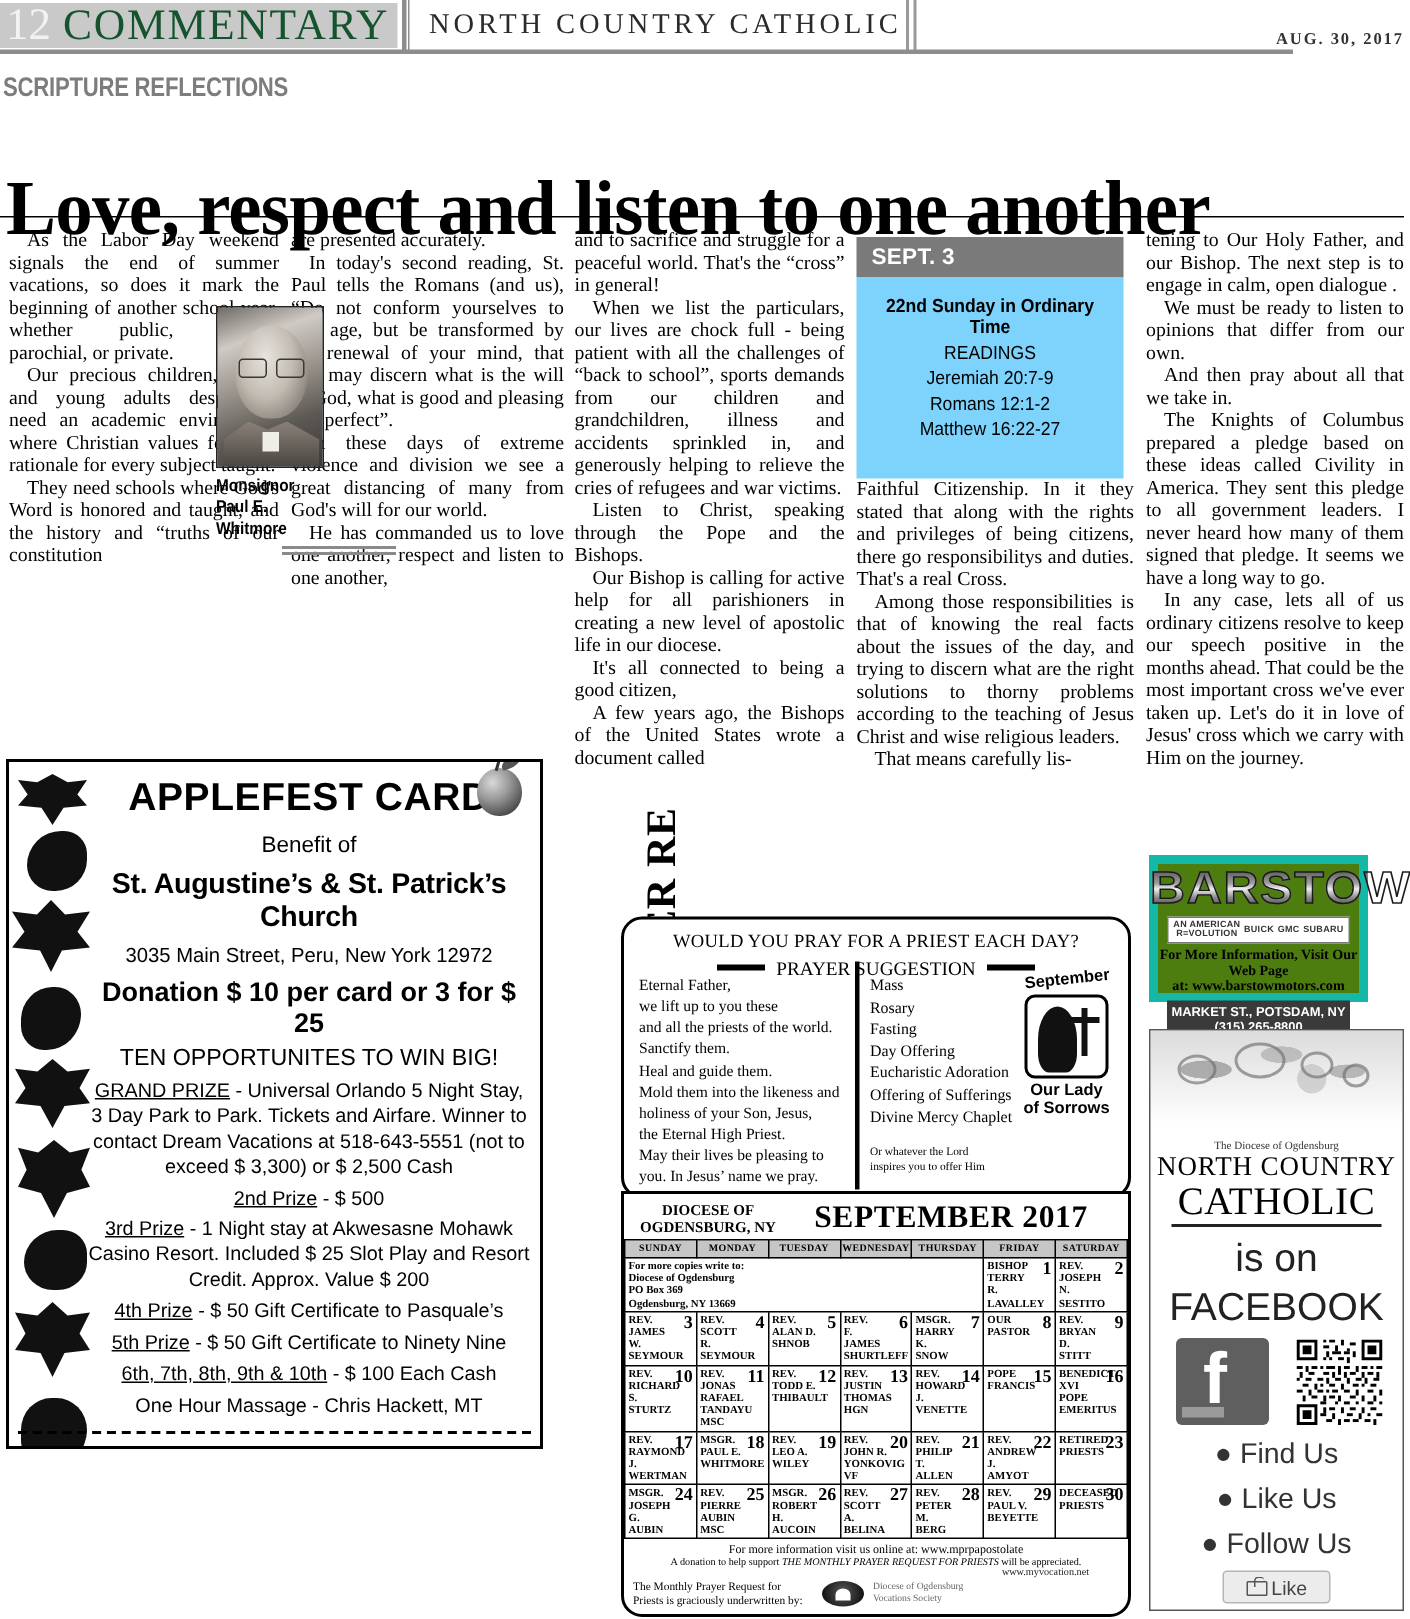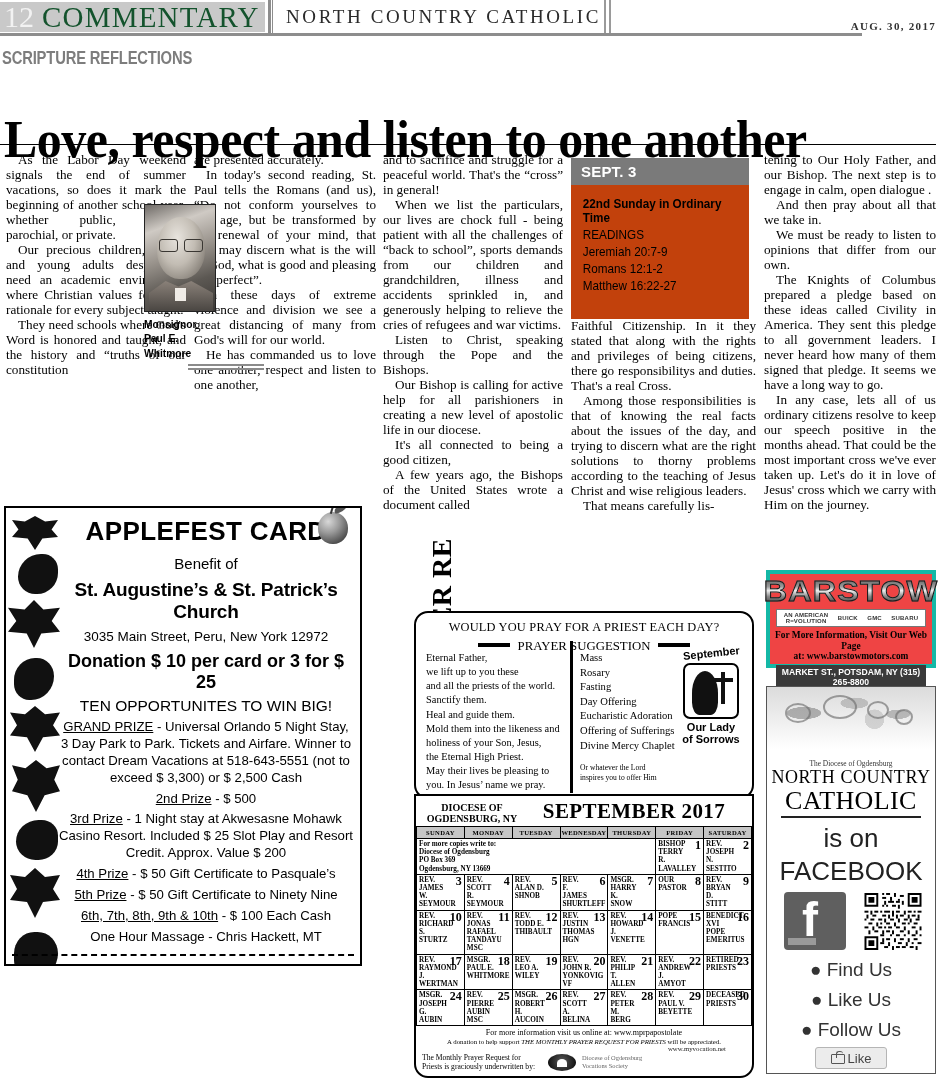--- a/index.html
+++ b/index.html
@@ -115,21 +115,21 @@
   
   .readbox { position:absolute; left:571px; top:6px; width:178px; }
   .readbox .bar {
     background:#7a7a7a; color:#fff;
     font-family:"Liberation Sans", sans-serif;
     font-weight:700; font-size:15px; letter-spacing:0.2px;
     padding:5px 0 5px 10px;
     transform-origin:left center;
   }
   .readbox .body {
-    background:#c2410c; text-align:left; padding:12px 6px 26px;
+    background:#7dd3fc; text-align:center; padding:12px 6px 26px;
     font-family:"Liberation Sans", sans-serif;
   }
   .readbox .t1 { font-weight:700; font-size:12.6px; transform:scaleX(0.93); }
   .readbox .t2 { font-size:12.6px; margin-top:3px; transform:scaleX(0.93); }
   .readbox .t3 { font-size:12.6px; margin-top:3px; transform:scaleX(0.93); }
 
   
   .ad-applefest {
     position:absolute; left:4px; top:506px; width:358px; height:460px;
     border:2px solid #000; background:#fff; overflow:hidden;
@@ -284,22 +284,22 @@
   }
   .pr-logo:after {
     content:""; position:absolute; left:9px; top:5px; width:10px; height:8px;
     background:#fff; border-radius:50% 50% 0 0;
   }
   .pr-vsoc { font-family:"Liberation Serif", serif; font-size:6.4px; color:#666; line-height:1.25; }
   .pr-url { font-family:"Liberation Serif", serif; font-size:6.8px; text-align:right; padding-right:26px; color:#222; }
 
   
   .ad-barstow {
-    position:absolute; left:766px; top:570px; width:170px; height:98px;
-    background:#ef4444; border:4px solid #14b8a6;
+    position:absolute; left:766px; top:570px; width:146px; height:98px;
+    background:#4d7c0f; border:6px solid #14b8a6;
   }
   .bs-word {
     text-align:center; font-family:"Liberation Sans", sans-serif;
     font-weight:700; font-size:30px; letter-spacing:1px; line-height:1;
     padding-top:2px;
     background:linear-gradient(180deg,#3b3b3b 0%,#9d9d9d 40%,#efefef 52%,#8a8a8a 70%,#2b2b2b 100%);
     -webkit-background-clip:text; background-clip:text; color:transparent;
     -webkit-text-stroke:1px #1a1a1a;
     transform:scaleX(1.08); transform-origin:center top;
   }
@@ -441,22 +441,22 @@
   </div>
 
   <div class="col c4" style="padding-top:166px;">
     <p class="noind">Faithful Citizenship.  In it they stated that along with the rights and privileges of being citizens, there go responsibilitys and duties. That's a real Cross.</p>
     <p>Among those responsibilities is that of knowing the real facts about the issues of the day, and trying to discern what are the right solutions to thorny problems according to the teaching of Jesus Christ and wise religious leaders.</p>
     <p>That means carefully lis-</p>
   </div>
 
   <div class="col c5">
     <p class="noind">tening to Our Holy Father, and our Bishop.   The next step is to engage in calm, open dialogue .</p>
+    <p>We must be ready to listen to opinions that differ from our own.</p>
     <p>And then pray about all that we take in.</p>
-    <p>We must be ready to listen to opinions that differ from our own.</p>
     <p>The Knights of Columbus prepared a pledge based on these ideas called Civility in America.  They sent this pledge to all government leaders.  I never heard how many of them signed that pledge.  It seems we have a long way to go.</p>
     <p>In any case, lets all of us ordinary citizens resolve to keep our speech positive in the months ahead.  That could be the most important cross  we've ever taken up.   Let's do it in love of Jesus' cross which we carry with Him on the journey.</p>
   </div>
 
   <div class="mug">
     <div class="face"></div>
     <div class="glasses"></div>
     <div class="collar"></div>
     <div class="tab"></div>
   </div>

